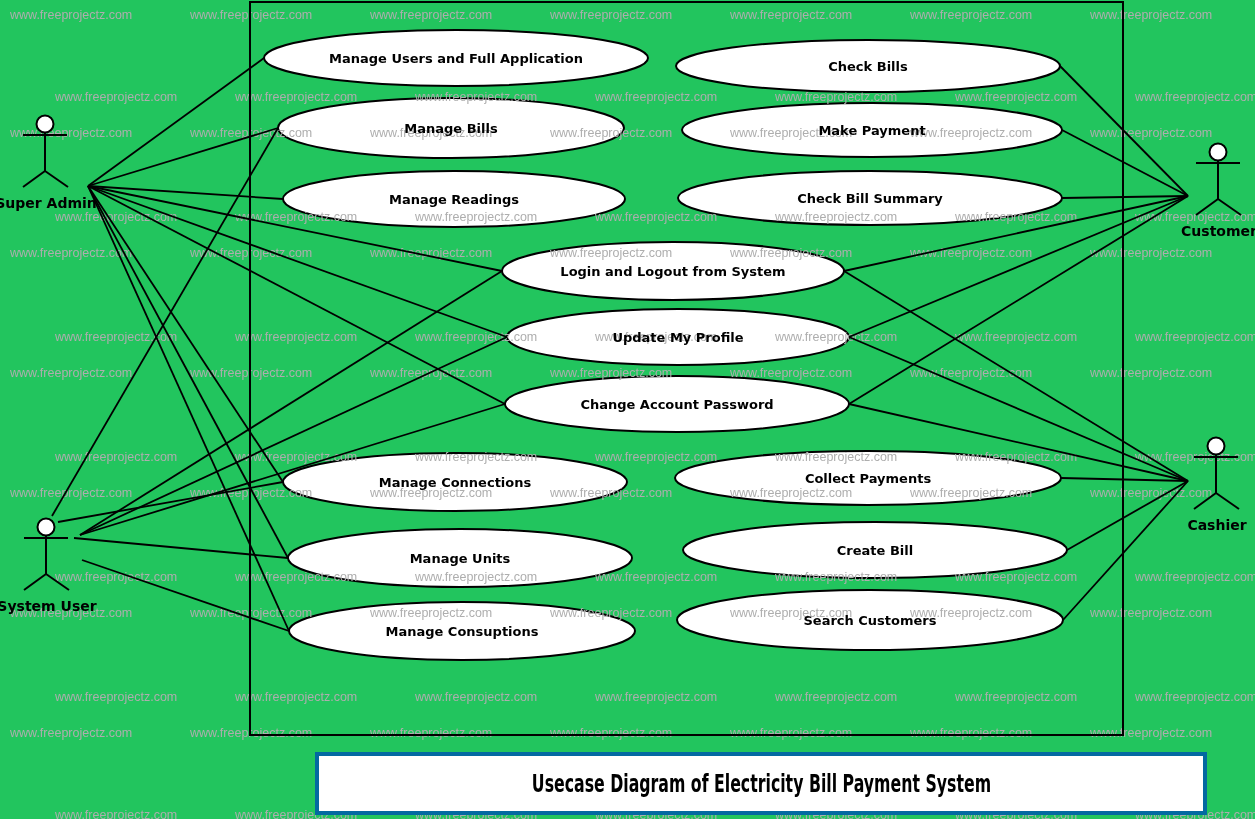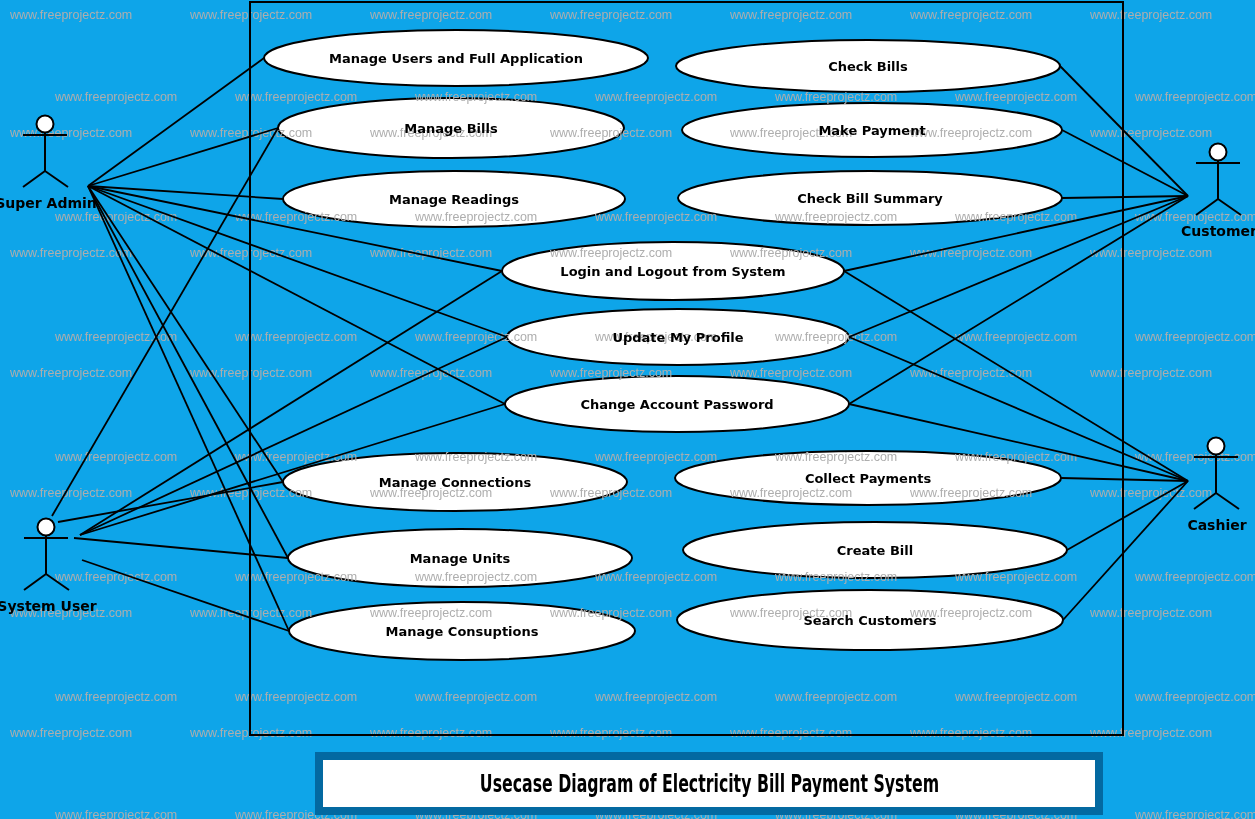--- a/index.html
+++ b/index.html
@@ -1,20 +1,20 @@
 <!DOCTYPE html>
 <html><head>
 <meta charset="utf-8">
 <style>
   html, body { margin: 0; padding: 0; background: #ffffff; }
   .canvas {
     position: relative;
     width: 1255px;
     height: 819px;
-    background: #0ea5e9;
+    background: #22c55e;
     overflow: hidden;
     font-family: "DejaVu Sans", sans-serif;
   }
   svg#diagram { position: absolute; left: 0; top: 0; }
   .wm {
     font-family: "Liberation Sans", sans-serif;
     font-size: 12.5px;
     fill: #aeaeae;
   }
   .uc-label {
@@ -26,23 +26,23 @@
   .actor-label {
     font-family: "DejaVu Sans", sans-serif;
     font-size: 14px;
     font-weight: bold;
     fill: #000000;
   }
   .title-box {
     position: absolute;
     left: 315px;
     top: 752px;
-    width: 788px;
+    width: 892px;
     height: 63px;
-    border: 8px solid #0369a1;
+    border: 4px solid #0369a1;
     box-sizing: border-box;
     background: #ffffff;
     display: flex;
     align-items: center;
     justify-content: center;
   }
   .title-box span {
     font-family: "DejaVu Sans", sans-serif;
     font-size: 25px;
     font-weight: bold;

